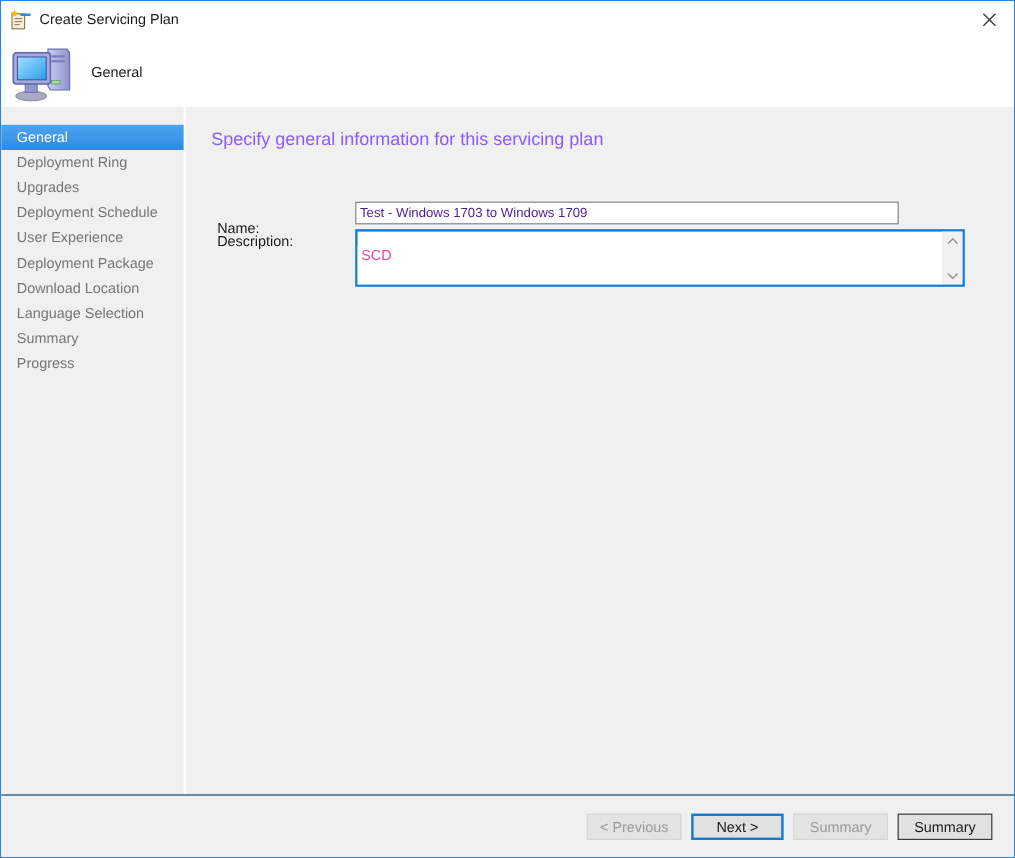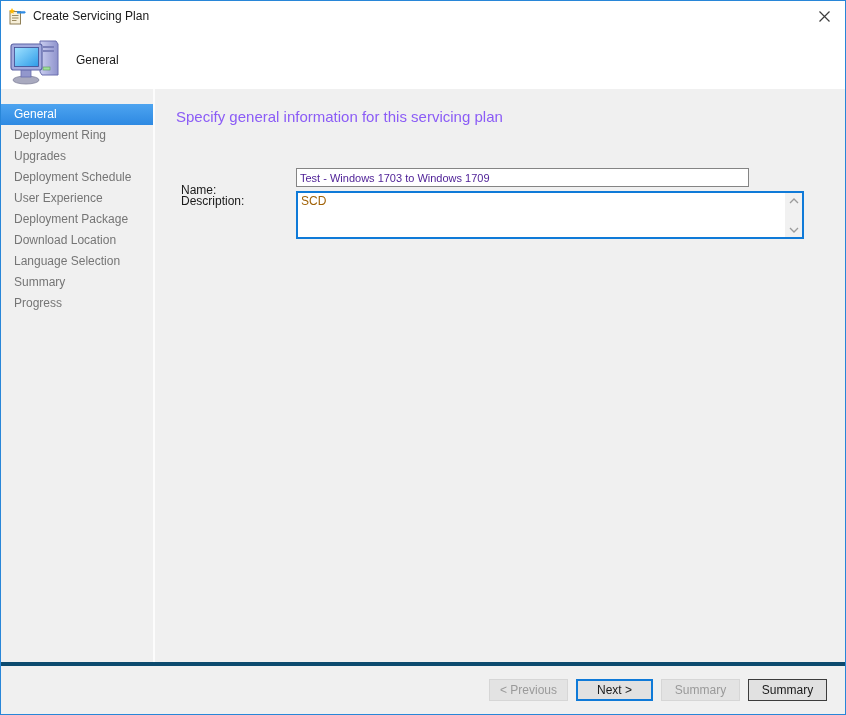--- a/index.html
+++ b/index.html
@@ -37,30 +37,30 @@
     font-size:15px;color:#8b5cf6;}
   .form-label{position:absolute;left:24px;font-size:12px;color:#1a1a1a;}
   .lbl-name{top:66px;margin-top:28px;}
   .lbl-desc{top:105px;}
   .name-input{position:absolute;left:139px;top:79px;width:453px;height:19px;
     border:1px solid #848484;background:#fff;font-family:"Liberation Sans",sans-serif;
     font-size:11px;padding:0 3px;color:#4c1d95;}
   .desc-wrap{position:absolute;left:139px;top:102px;width:508px;height:48px;
     border:2px solid #0f7ad8;background:#ffffff;display:flex;}
   .desc-input{flex:1;border:none;resize:none;outline:none;background:#fff;
-    font-family:"Liberation Sans",sans-serif;font-size:12px;color:#a16207;
-    padding:1px 3px;overflow:hidden;}
+    font-family:"Liberation Sans",sans-serif;font-size:12px;color:#ec4899;
+    padding:1px 3px;overflow:hidden;margin-top:12px;}
   .vscroll{width:17px;background:#f1f1f1;position:relative;}
   .scroll-arrow{position:absolute;left:0;width:17px;height:15px;display:flex;
     align-items:center;justify-content:center;cursor:pointer;}
   .scroll-arrow.up{top:0;}
   .scroll-arrow.down{bottom:0;}
   
   .footer{position:absolute;bottom:0;left:0;right:0;height:52px;background:#f0f0f0;
-    border-top:4px solid #0c4a6e;display:flex;align-items:center;
+    border-top:1px solid #0c4a6e;display:flex;align-items:center;
     justify-content:flex-end;gap:8px;padding-right:18px;}
   .btn{width:79px;height:22px;font-family:"Liberation Sans",sans-serif;font-size:12px;
     background:#e1e1e1;border:1px solid #adadad;color:#1a1a1a;cursor:pointer;padding:0;}
   .btn:disabled{background:#e3e3e3;border:1px solid #d6d6d6;color:#9a9a9a;
     cursor:default;}
   .btn.default{border:2px solid #0f7ad8;width:77px;}
   .btn.cancel{border:1px solid #3c3c3c;}
 </style>
 </head>
 <body>

